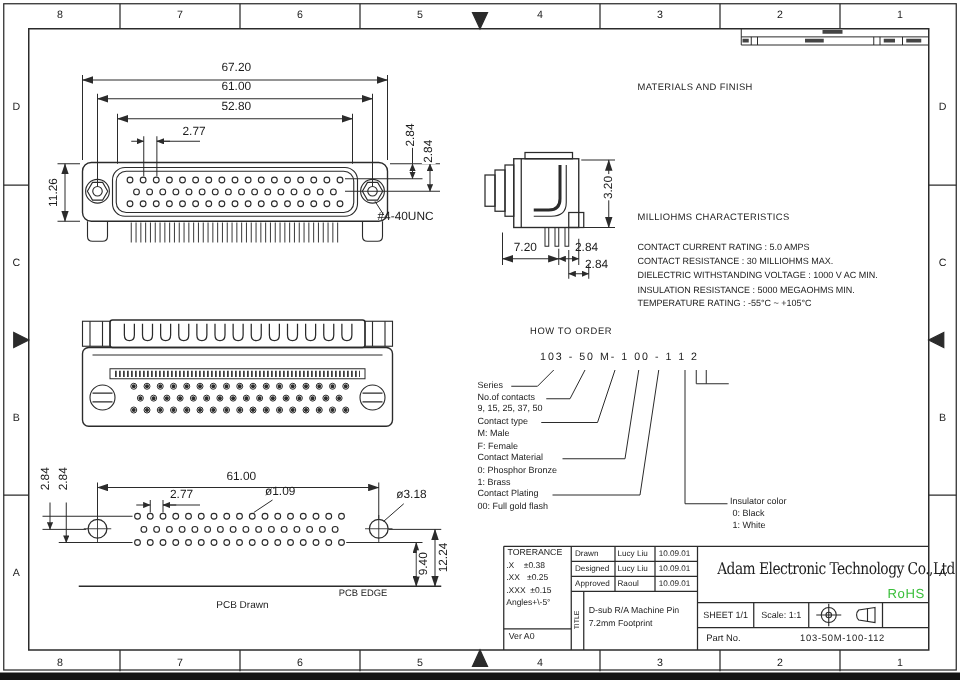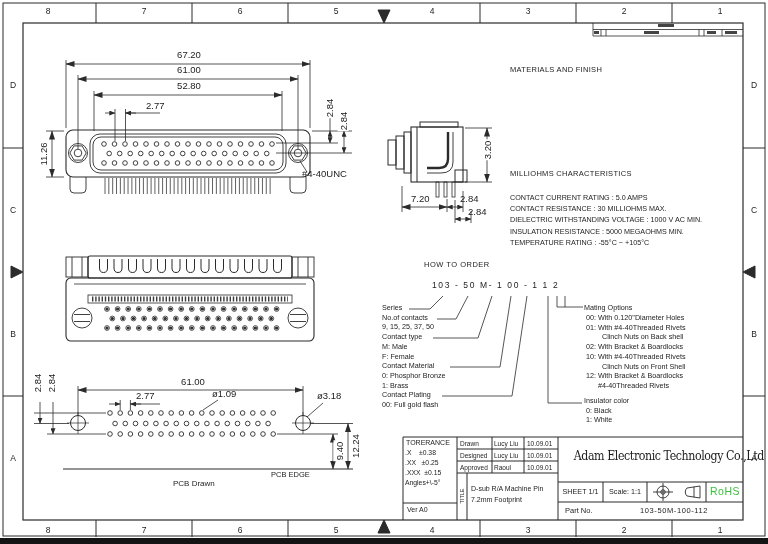--- a/index.html
+++ b/index.html
@@ -523,29 +523,20 @@
 No.of contacts
 9, 15, 25, 37, 50
 Contact type
 M: Male
 F: Female
 Contact Material
 0: Phosphor Bronze
 1: Brass
 Contact Plating
 00: Full gold flash</div>
-<div class="pre small7" style="left:584px;top:303px;line-height:9.75px">Mating Options
- 00: With 0.120"Diameter Holes
- 01: With #4-40Threaded Rivets
-         Clinch Nuts on Back shell
- 02: With Bracket &amp; Boardlocks
- 10: With #4-40Threaded Rivets
-         Clinch Nuts on Front Shell
- 12: With Bracket &amp; Boardlocks
-       #4-40Threaded Rivets</div>
 <div class="pre small7" style="left:584px;top:396px;line-height:9.6px">Insulator color
  0: Black
  1: White</div>
 
 <div class="t" style="left:406px;top:439px;font-size:7px">TORERANCE</div>
 <div class="pre" style="left:405px;top:448px;font-size:6.8px;line-height:10.1px">.X    ±0.38
 .XX   ±0.25
 .XXX  ±0.15
 Angles+\-5°</div>
 
@@ -560,19 +551,19 @@
 <div class="t small65" style="left:527px;top:464px">10.09.01</div>
 
 <div class="vt" style="left:462px;top:496px;font-size:5.5px">TITLE</div>
 <div class="t" style="left:471px;top:485px;font-size:7px">D-sub R/A Machine Pin</div>
 <div class="t" style="left:471px;top:496px;font-size:7px">7.2mm Footprint</div>
 <div class="t" style="left:407px;top:506px;font-size:7px">Ver A0</div>
 
 <div class="t company c" style="left:560px;top:449px;width:183px">Adam Electronic Technology Co.,Ltd</div>
 <div class="t c" style="left:559px;top:488px;width:43px;font-size:7.2px">SHEET 1/1</div>
 <div class="t c" style="left:603px;top:488px;width:44px;font-size:7.2px">Scale: 1:1</div>
-<div class="t rohs c" style="left:707px;top:485px;width:36px">RoHS</div>
+<div class="t rohs c" style="left:707px;top:469px;width:36px">RoHS</div>
 <div class="t small75" style="left:565px;top:507px">Part No.</div>
 <div class="t small75" style="left:640px;top:507px;letter-spacing:0.6px">103-50M-100-112</div>
 
 <div id="bottombar"></div>
 
 </div>
 
 </body></html>

